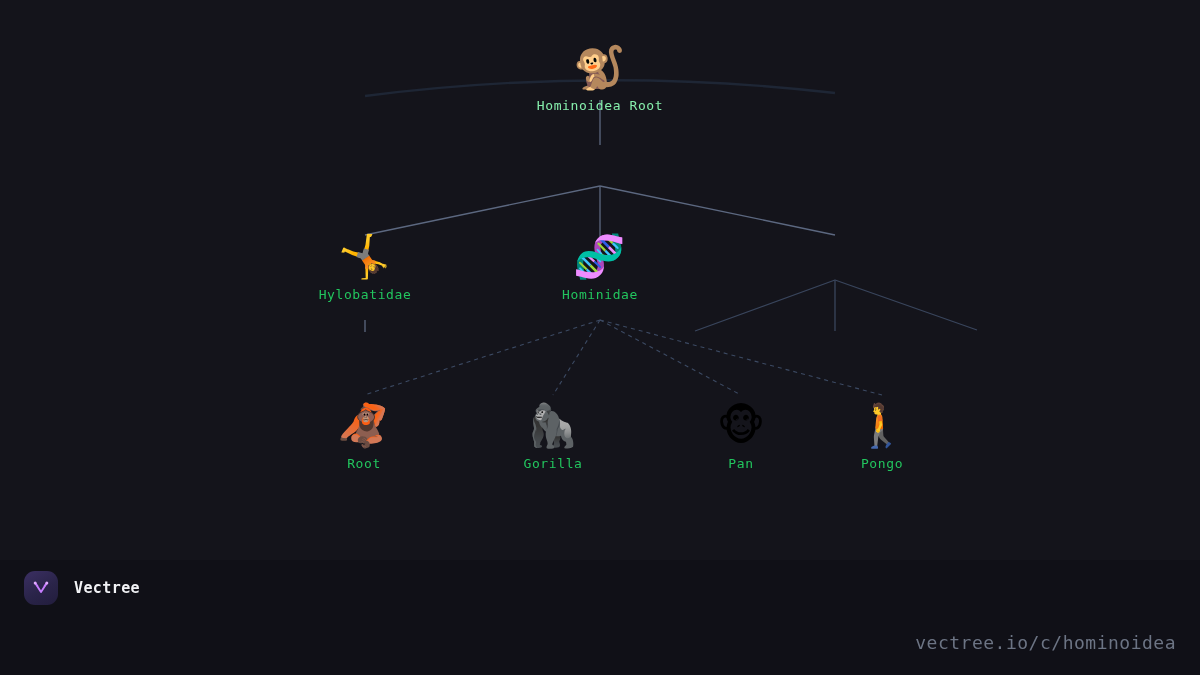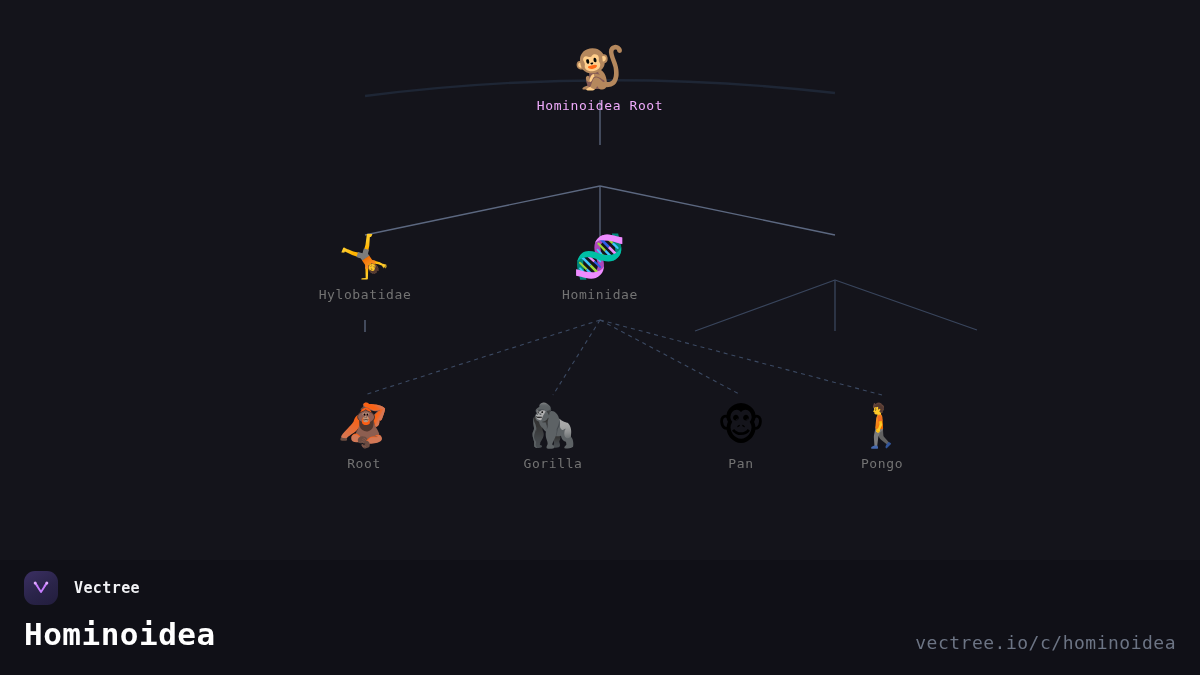--- a/index.html
+++ b/index.html
@@ -39,24 +39,24 @@
     display:block;
     font-family:"DejaVu Sans", sans-serif;
     user-select:none;
   }
   .node-label {
     display:block;
     margin-top:4px;
     font-family:"DejaVu Sans Mono", monospace;
     font-size:13px;
     letter-spacing:0.6px;
-    color:#737373;
+    color:#22c55e;
     white-space:nowrap;
   }
-  .node.root .node-label { color:#f0abfc; }
+  .node.root .node-label { color:#86efac; }
 
   
   #footer {
     position:absolute;
     left:0; top:560px;
     width:1200px; height:115px;
     background:#101017;
   }
   #brand-row {
     position:absolute;
@@ -175,19 +175,18 @@
           <path d="M5.5 6.5 L11 15 L16.5 6.5" fill="none" stroke="#c77dff" stroke-width="1.9" stroke-linecap="round" stroke-linejoin="round"></path>
           <path d="M5.5 6.5 L7.6 9.0" fill="none" stroke="#c77dff" stroke-width="1.5" stroke-linecap="round"></path>
           <path d="M16.5 6.5 L14.4 9.0" fill="none" stroke="#c77dff" stroke-width="1.5" stroke-linecap="round"></path>
           <circle cx="5.2" cy="6.0" r="1.5" fill="#e0aaff"></circle>
           <circle cx="16.8" cy="6.0" r="1.5" fill="#e0aaff"></circle>
         </svg>
       </div>
       <span id="brand-name">Vectree</span>
     </div>
 
-    <div id="page-title">Hominoidea</div>
 
     <div id="footer-url">vectree.io/c/hominoidea</div>
 
   </div>
 
 </div>
 
 </body></html>

